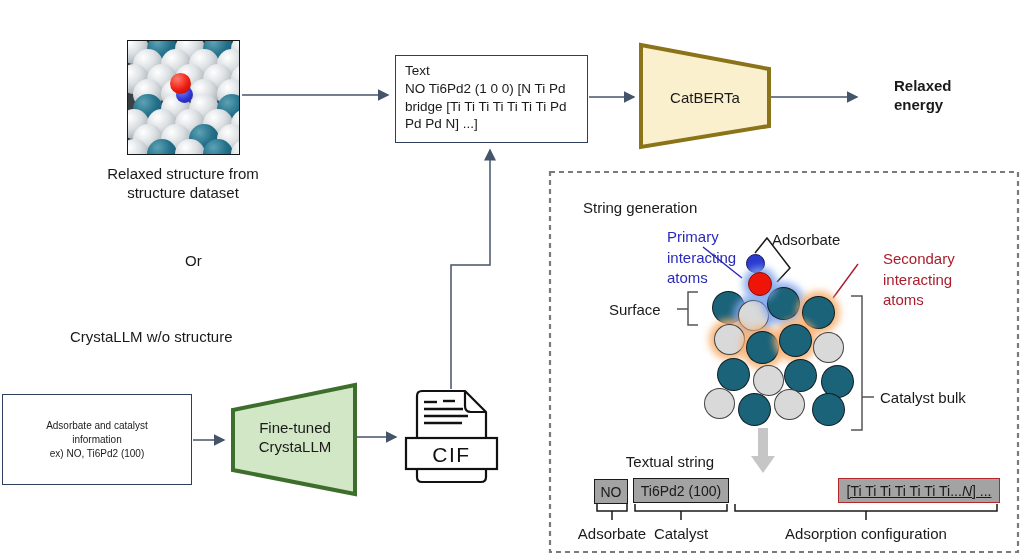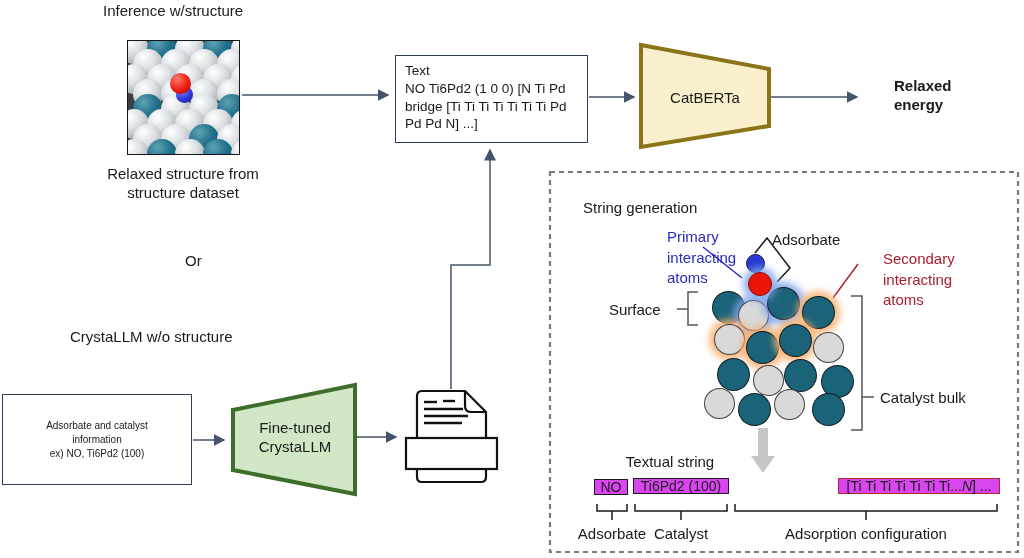--- a/index.html
+++ b/index.html
@@ -24,22 +24,22 @@
   .sph-blue{background:radial-gradient(circle at 35% 28%,#7d86f0 0%,#2f35d8 55%,#171d8f 100%);}
   
   .atom{position:absolute;border-radius:50%;box-sizing:border-box;border:1.6px solid rgba(15,20,22,0.9);}
   .atom-teal{background:#1b6379;}
   .atom-gray{background:#d9d9d9;border-color:rgba(40,40,40,0.85);}
   .atom-blue{background:#2b3ad0;border-color:#12165e;}
   .atom-red{background:#ee1408;border-color:#8a0f08;}
   .glow-blue{box-shadow:0 0 7px 5px rgba(128,165,235,0.85);}
   .glow-orange{box-shadow:0 0 7px 5px rgba(247,176,112,0.9);}
   
-  .token{position:absolute;box-sizing:border-box;background:#d946ef;display:flex;align-items:center;
-    justify-content:center;font-size:14px;height:16px;white-space:nowrap;}
+  .token{position:absolute;box-sizing:border-box;background:#a3a3a3;display:flex;align-items:center;
+    justify-content:center;font-size:14px;height:25px;white-space:nowrap;}
   .tk-black{border:1.6px solid #1a1a1a;}
   .tk-blue{border:1.8px solid #2228b8;}
   .tk-red{border:1.8px solid #b5272c;}
   .it{font-style:italic;}
   .blue-txt{color:#2a2ab8;}
   .red-txt{color:#a81e2d;}
   #cif-label{left:406px;top:440px;width:91px;height:29px;display:flex;align-items:center;justify-content:center;
     font-size:21px;letter-spacing:1.5px;color:#111;}
 </style>
 </head>
@@ -88,21 +88,20 @@
     <path d="M851,296 L862,296 L862,430 L851,430 M862,397 L874,397" fill="none" stroke="#555" stroke-width="1.5"></path>
 
     <line x1="763" y1="428" x2="763" y2="458" stroke="#c6c6c6" stroke-width="10"></line>
     <polygon points="763,473 751,456 775,456" fill="#c6c6c6"></polygon>
 
     <path d="M597,504 L597,511 L627,511 L627,504 M612,511 L612,520" fill="none" stroke="#1a1a1a" stroke-width="1.5"></path>
     <path d="M635,504 L635,511 L727,511 L727,504 M681,511 L681,520" fill="none" stroke="#1a1a1a" stroke-width="1.5"></path>
     <path d="M735,504 L735,511 L997,511 L997,504 M866,511 L866,520" fill="none" stroke="#1a1a1a" stroke-width="1.5"></path>
   </svg>
 
-  <div class="abs lbl" style="left:103px;top:1px;width:200px;">Inference w/structure</div>
 
   <div class="abs" id="structure-image">
       <div class="sphere sph-gray" style="left: -9px; top: -7px;"></div>
       <div class="sphere sph-teal" style="left: 19px; top: -7px;"></div>
       <div class="sphere sph-gray" style="left: 47px; top: -7px;"></div>
       <div class="sphere sph-teal" style="left: 75px; top: -7px;"></div>
       <div class="sphere sph-gray" style="left: 103px; top: -7px;"></div>
       <div class="sphere sph-gray" style="left: 5px; top: 8px;"></div>
       <div class="sphere sph-gray" style="left: 33px; top: 8px;"></div>
       <div class="sphere sph-gray" style="left: 61px; top: 8px;"></div>
@@ -154,20 +153,21 @@
   <div class="abs lbl center" style="left:236px;top:418px;width:118px;">Fine-tuned
 CrystaLLM</div>
 
   <div class="abs lbl" style="left:894px;top:76px;width:80px;font-weight:bold;">Relaxed
 energy</div>
 
   <div class="abs navy-box" id="info-box">Adsorbate and catalyst
 information
 ex) NO, Ti6Pd2 (100)</div>
 
+  <div class="abs" id="cif-label">CIF</div>
 
   <div class="abs lbl" style="left:583px;top:198px;width:180px;">String generation</div>
   <div class="abs lbl blue-txt" style="left:619px;top:227px;width:95px;line-height:1.38;margin-left:48px;">Primary interacting atoms</div>
   <div class="abs lbl" style="left:772px;top:230px;width:100px;">Adsorbate</div>
   <div class="abs lbl red-txt" style="left:883px;top:249px;width:105px;line-height:1.38;">Secondary interacting atoms</div>
   <div class="abs lbl" style="left:609px;top:300px;width:66px;">Surface</div>
   <div class="abs lbl" style="left:880px;top:388px;width:110px;">Catalyst bulk</div>
 
   <div class="abs" id="cluster" style="left:0;top:0;width:1024px;height:558px;pointer-events:none;">
       <div class="atom atom-teal" style="left: 711.5px; top: 290.5px; width: 33px; height: 33px;"></div>
@@ -187,21 +187,21 @@
       <div class="atom atom-gray" style="left: 773.5px; top: 388.5px; width: 31px; height: 31px;"></div>
       <div class="atom atom-teal" style="left: 811.5px; top: 392.5px; width: 33px; height: 33px;"></div>
       <div class="atom atom-blue" style="left: 745.5px; top: 253.5px; width: 19px; height: 19px;"></div>
       <div class="atom atom-red glow-blue" style="left: 748px; top: 272px; width: 24px; height: 24px;"></div>
     </div>
 
   <div class="abs lbl" style="left:595px;top:452px;width:150px;text-align:center;">Textual string</div>
 
   <div class="token tk-black" style="left:594px;top:479px;width:34px;">NO</div>
   <div class="token tk-black" style="left:633px;top:478px;width:96px;">Ti6Pd2 (100)</div>
-  <div class="token tk-red" style="left:838px;top:478px;width:162px;">
+  <div class="token tk-red" style="left:838px;top:478px;width:162px;text-decoration:underline;">
     <span>[Ti Ti Ti Ti Ti Ti Ti... </span>
       <span class="it">N</span>
       <span>] ...</span>
   </div>
 
   <div class="abs lbl center" style="left:560px;top:524px;width:104px;">Adsorbate</div>
   <div class="abs lbl center" style="left:629px;top:524px;width:104px;">Catalyst</div>
   <div class="abs lbl center" style="left:756px;top:524px;width:220px;">Adsorption configuration</div>
 
 </div>

